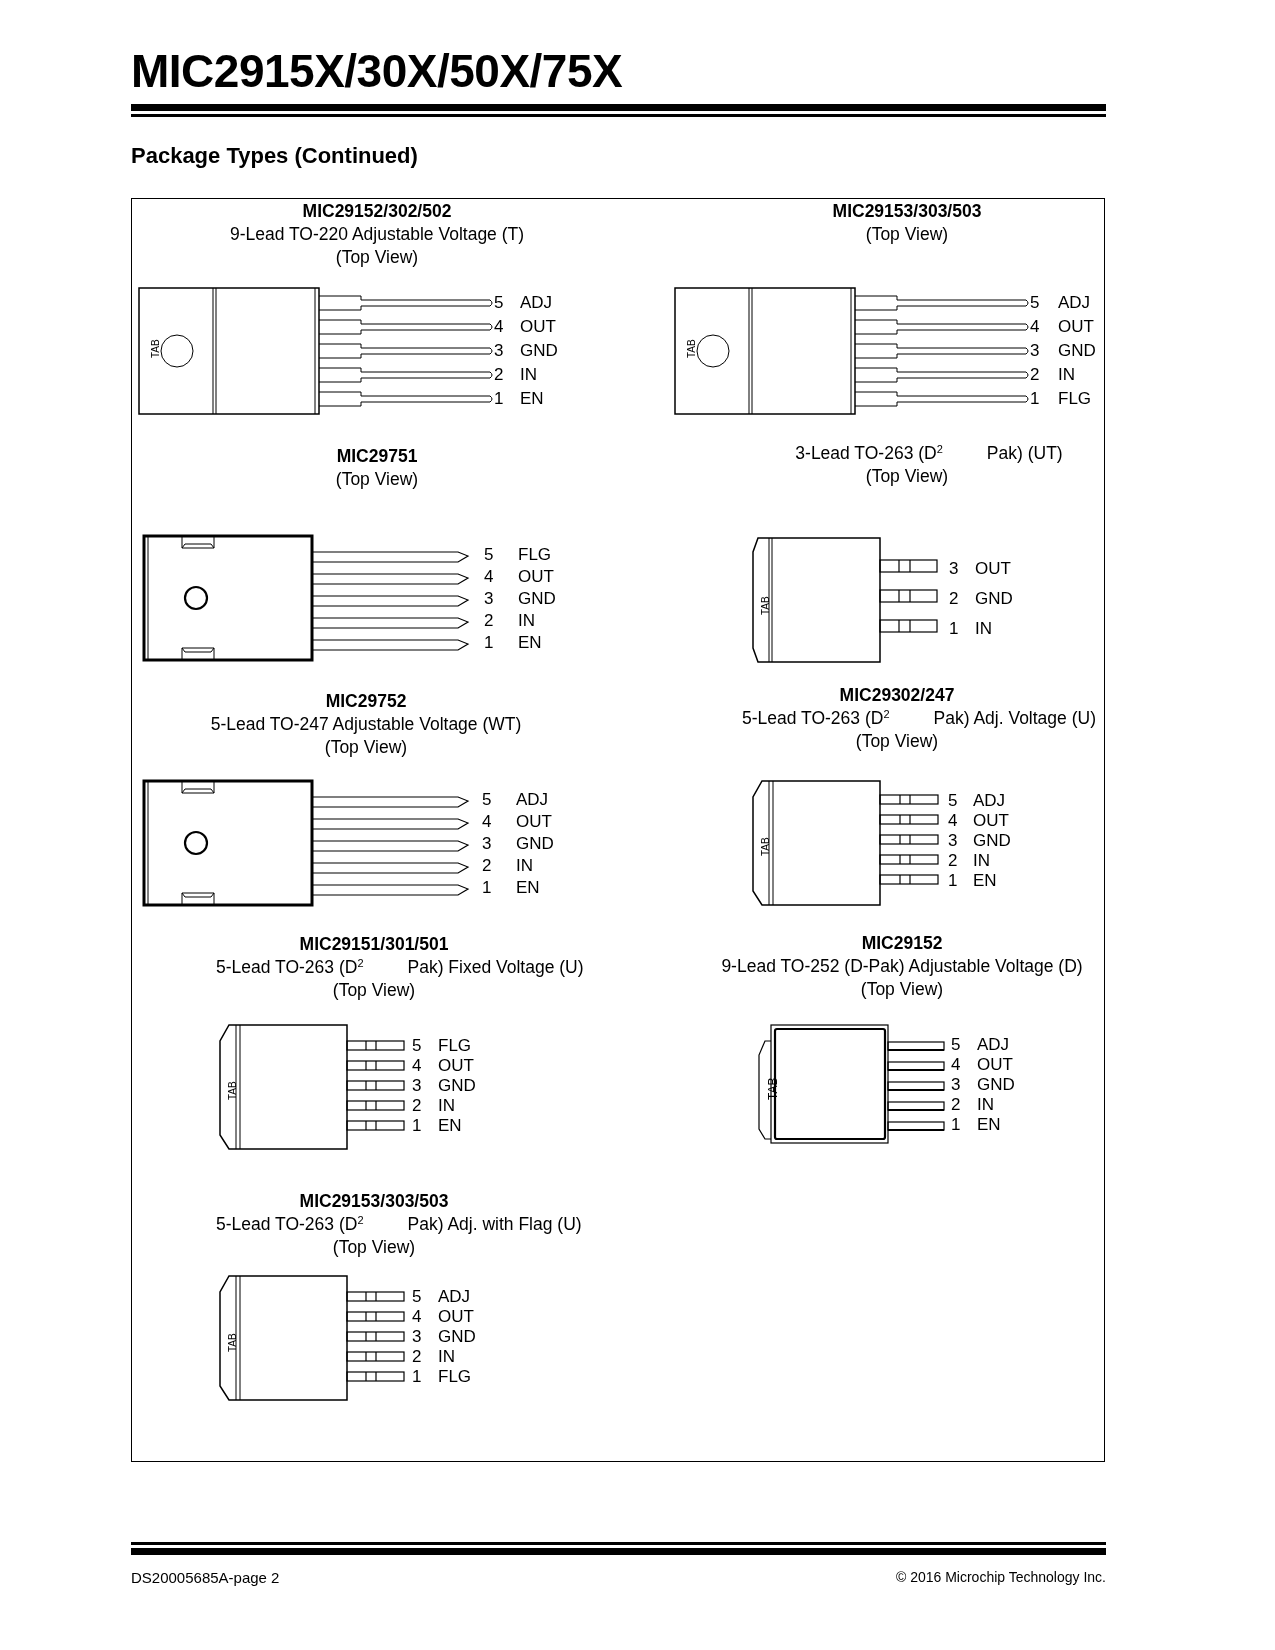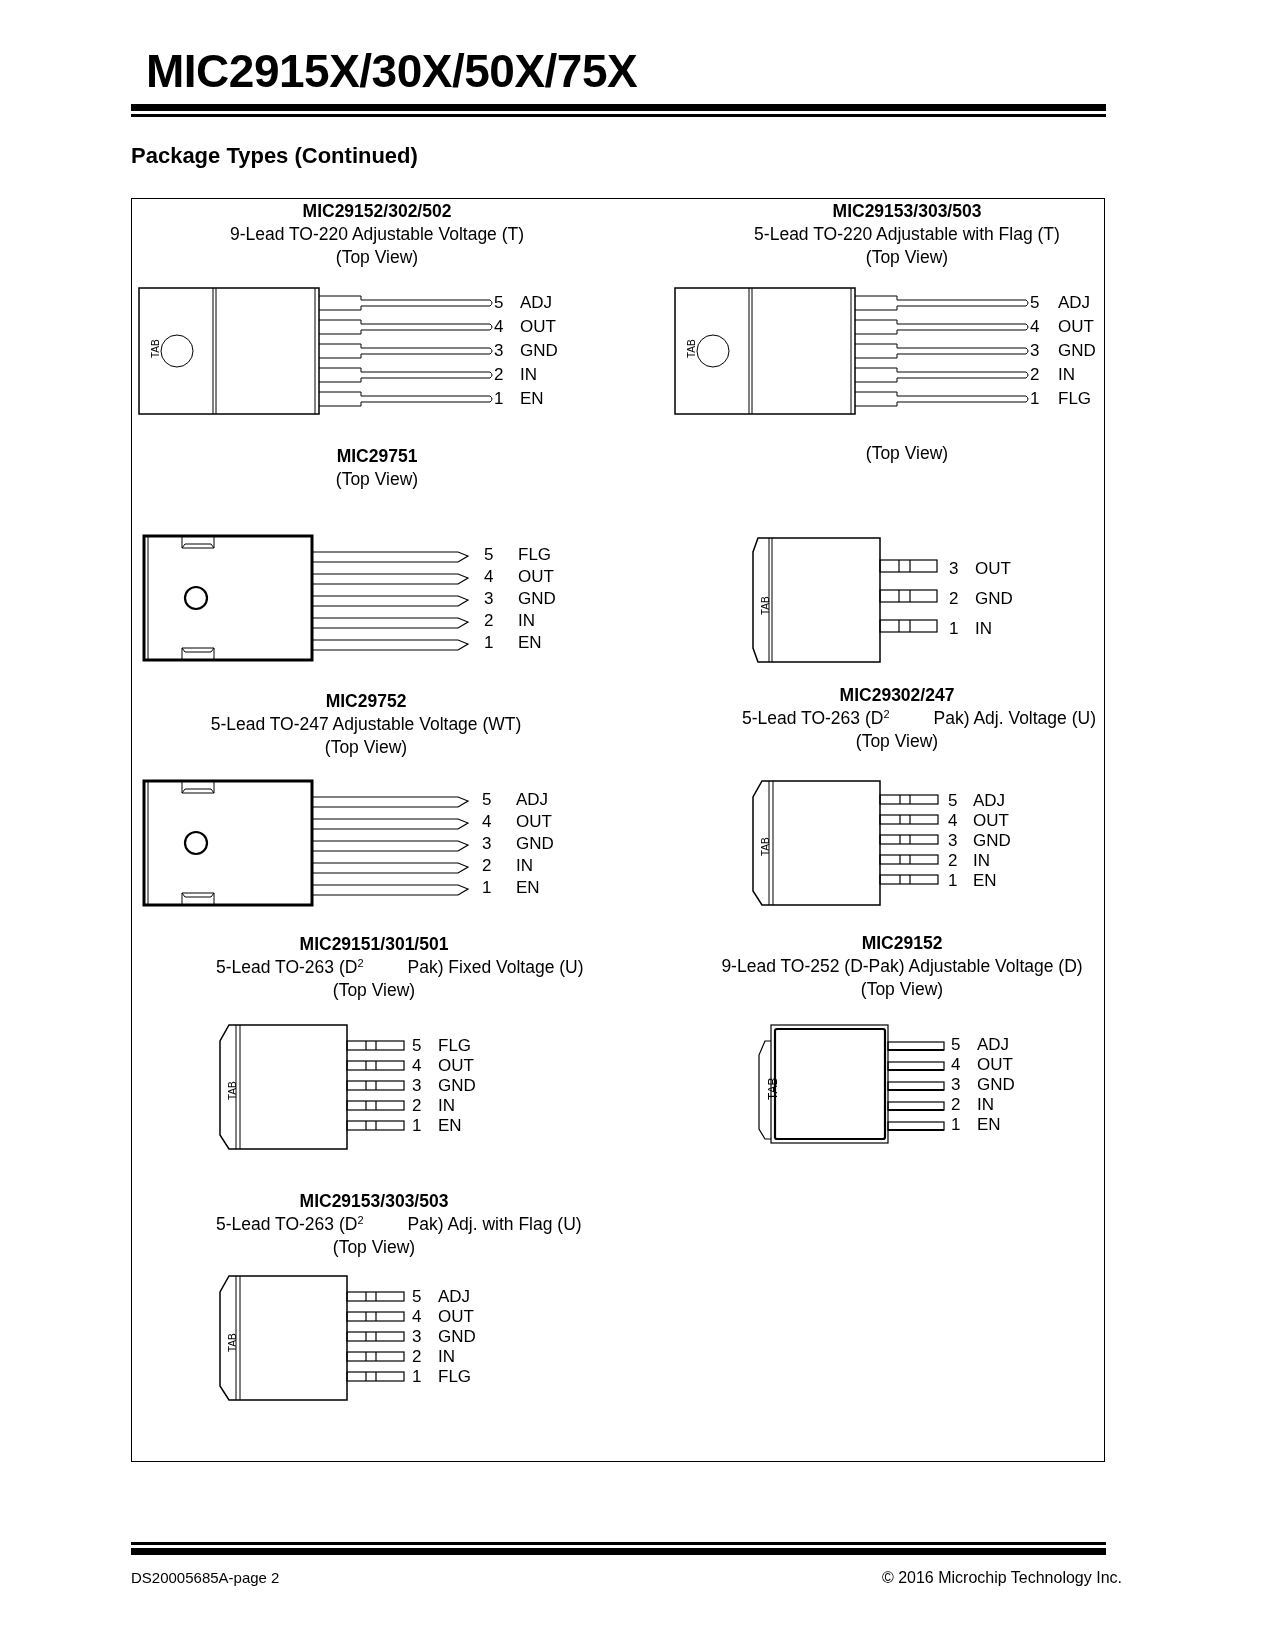--- a/index.html
+++ b/index.html
@@ -1,31 +1,31 @@
 <!DOCTYPE html>
 <html><head>
 <meta charset="utf-8">
 <style>
   html, body { margin:0; padding:0; background:#ffffff; }
   body { width:1275px; height:1650px; position:relative; overflow:hidden;
          font-family:"Liberation Sans", sans-serif; color:#000; }
   .abs { position:absolute; }
-  .doc-title { left:146px; top:44px; font-size:46px; font-weight:bold; letter-spacing:-0.5px; white-space:nowrap; }
+  .doc-title { left:131px; top:44px; font-size:46px; font-weight:bold; letter-spacing:-0.5px; white-space:nowrap; }
   .rule-thick { background:#000; height:7px; left:131px; width:975px; }
   .rule-thin { background:#000; height:3px; left:131px; width:975px; }
   .section-title { left:131px; top:143px; font-size:22px; font-weight:bold; white-space:nowrap; }
   .frame { left:131px; top:198px; width:974px; height:1264px; border:1px solid #000; box-sizing:border-box; }
   .heading { text-align:center; font-size:17.5px; line-height:23px; white-space:nowrap; }
   .heading .pn { font-weight:bold; display:block; }
   .heading span { display:block;padding-left:44px; }
   .heading sup { font-size:11px; vertical-align:6px; line-height:0; }
   .pkg { position:absolute; }
   .pin-label { position:absolute; font-size:17px; white-space:nowrap; line-height:17px; }
   .footer-left { left:131px; top:1569px; font-size:15px; white-space:nowrap; }
-  .footer-right { right:153px; top:1569px; font-size:16px; white-space:nowrap; }
+  .footer-right { right:169px; top:1569px; font-size:14px; white-space:nowrap; }
 </style>
 </head>
 <body>
 
 <div class="abs doc-title">MIC2915X/30X/50X/75X</div>
 <div class="abs rule-thick" style="top:104px;"></div>
 <div class="abs rule-thin" style="top:114px;"></div>
 <div class="abs section-title">Package Types (Continued)</div>
 
 <div class="abs frame"></div>
@@ -58,21 +58,20 @@
   <div class="pin-label" style="left:494px; top:342px;">3</div>
   <div class="pin-label" style="left:520px; top:342px;">GND</div>
   <div class="pin-label" style="left:494px; top:366px;">2</div>
   <div class="pin-label" style="left:520px; top:366px;">IN</div>
   <div class="pin-label" style="left:494px; top:390px;">1</div>
   <div class="pin-label" style="left:520px; top:390px;">EN</div>
 </div>
 
 <div class="abs heading" style="left:660px; width:450px; top:200px;">
   <span class="pn">MIC29153/303/503</span>
-  <span>5-Lead TO-220 Adjustable with Flag (T)</span>
   <span>(Top View)</span>
 </div>
 <svg class="pkg" style="left:671px; top:284px;" width="360" height="136">
   <rect x="4" y="4" width="180" height="126" fill="none" stroke="#000" stroke-width="1.5"></rect>
   <line x1="78" y1="4" x2="78" y2="130" stroke="#000" stroke-width="1"></line>
   <line x1="81" y1="4" x2="81" y2="130" stroke="#000" stroke-width="1"></line>
   <line x1="180" y1="4" x2="180" y2="130" stroke="#000" stroke-width="1"></line>
   <circle cx="42" cy="67" r="16" fill="none" stroke="#000" stroke-width="1"></circle>
   <g stroke="#000" stroke-width="1" fill="none">
     <path d="M184 12 H226 V16 H355 Q359 19 355 22 H226 V26 H184"></path>
@@ -121,20 +120,21 @@
   <div class="pin-label" style="left:518px; top:568px;">OUT</div>
   <div class="pin-label" style="left:484px; top:590px;">3</div>
   <div class="pin-label" style="left:518px; top:590px;">GND</div>
   <div class="pin-label" style="left:484px; top:612px;">2</div>
   <div class="pin-label" style="left:518px; top:612px;">IN</div>
   <div class="pin-label" style="left:484px; top:634px;">1</div>
   <div class="pin-label" style="left:518px; top:634px;">EN</div>
 </div>
 
 <div class="abs heading" style="left:660px; width:450px; top:442px;">
+  <span><span style="display:inline">3-Lead TO-263 (D</span><sup>2</sup><span style="display:inline">Pak) (UT)</span></span>
   <span>(Top View)</span>
 </div>
 <svg class="pkg" style="left:750px; top:534px;" width="190" height="134">
   <path d="M8 4 H130 V128 H8 L3 114 V18 Z" fill="none" stroke="#000" stroke-width="1.5"></path>
   <line x1="19" y1="4" x2="19" y2="128" stroke="#000" stroke-width="1"></line>
   <line x1="22" y1="4" x2="22" y2="128" stroke="#000" stroke-width="1"></line>
   <g stroke="#000" stroke-width="1.2" fill="none">
     <rect x="130" y="26" width="57" height="12"></rect>
       <line x1="149" y1="26" x2="149" y2="38"></line>
       <line x1="160" y1="26" x2="160" y2="38"></line>

